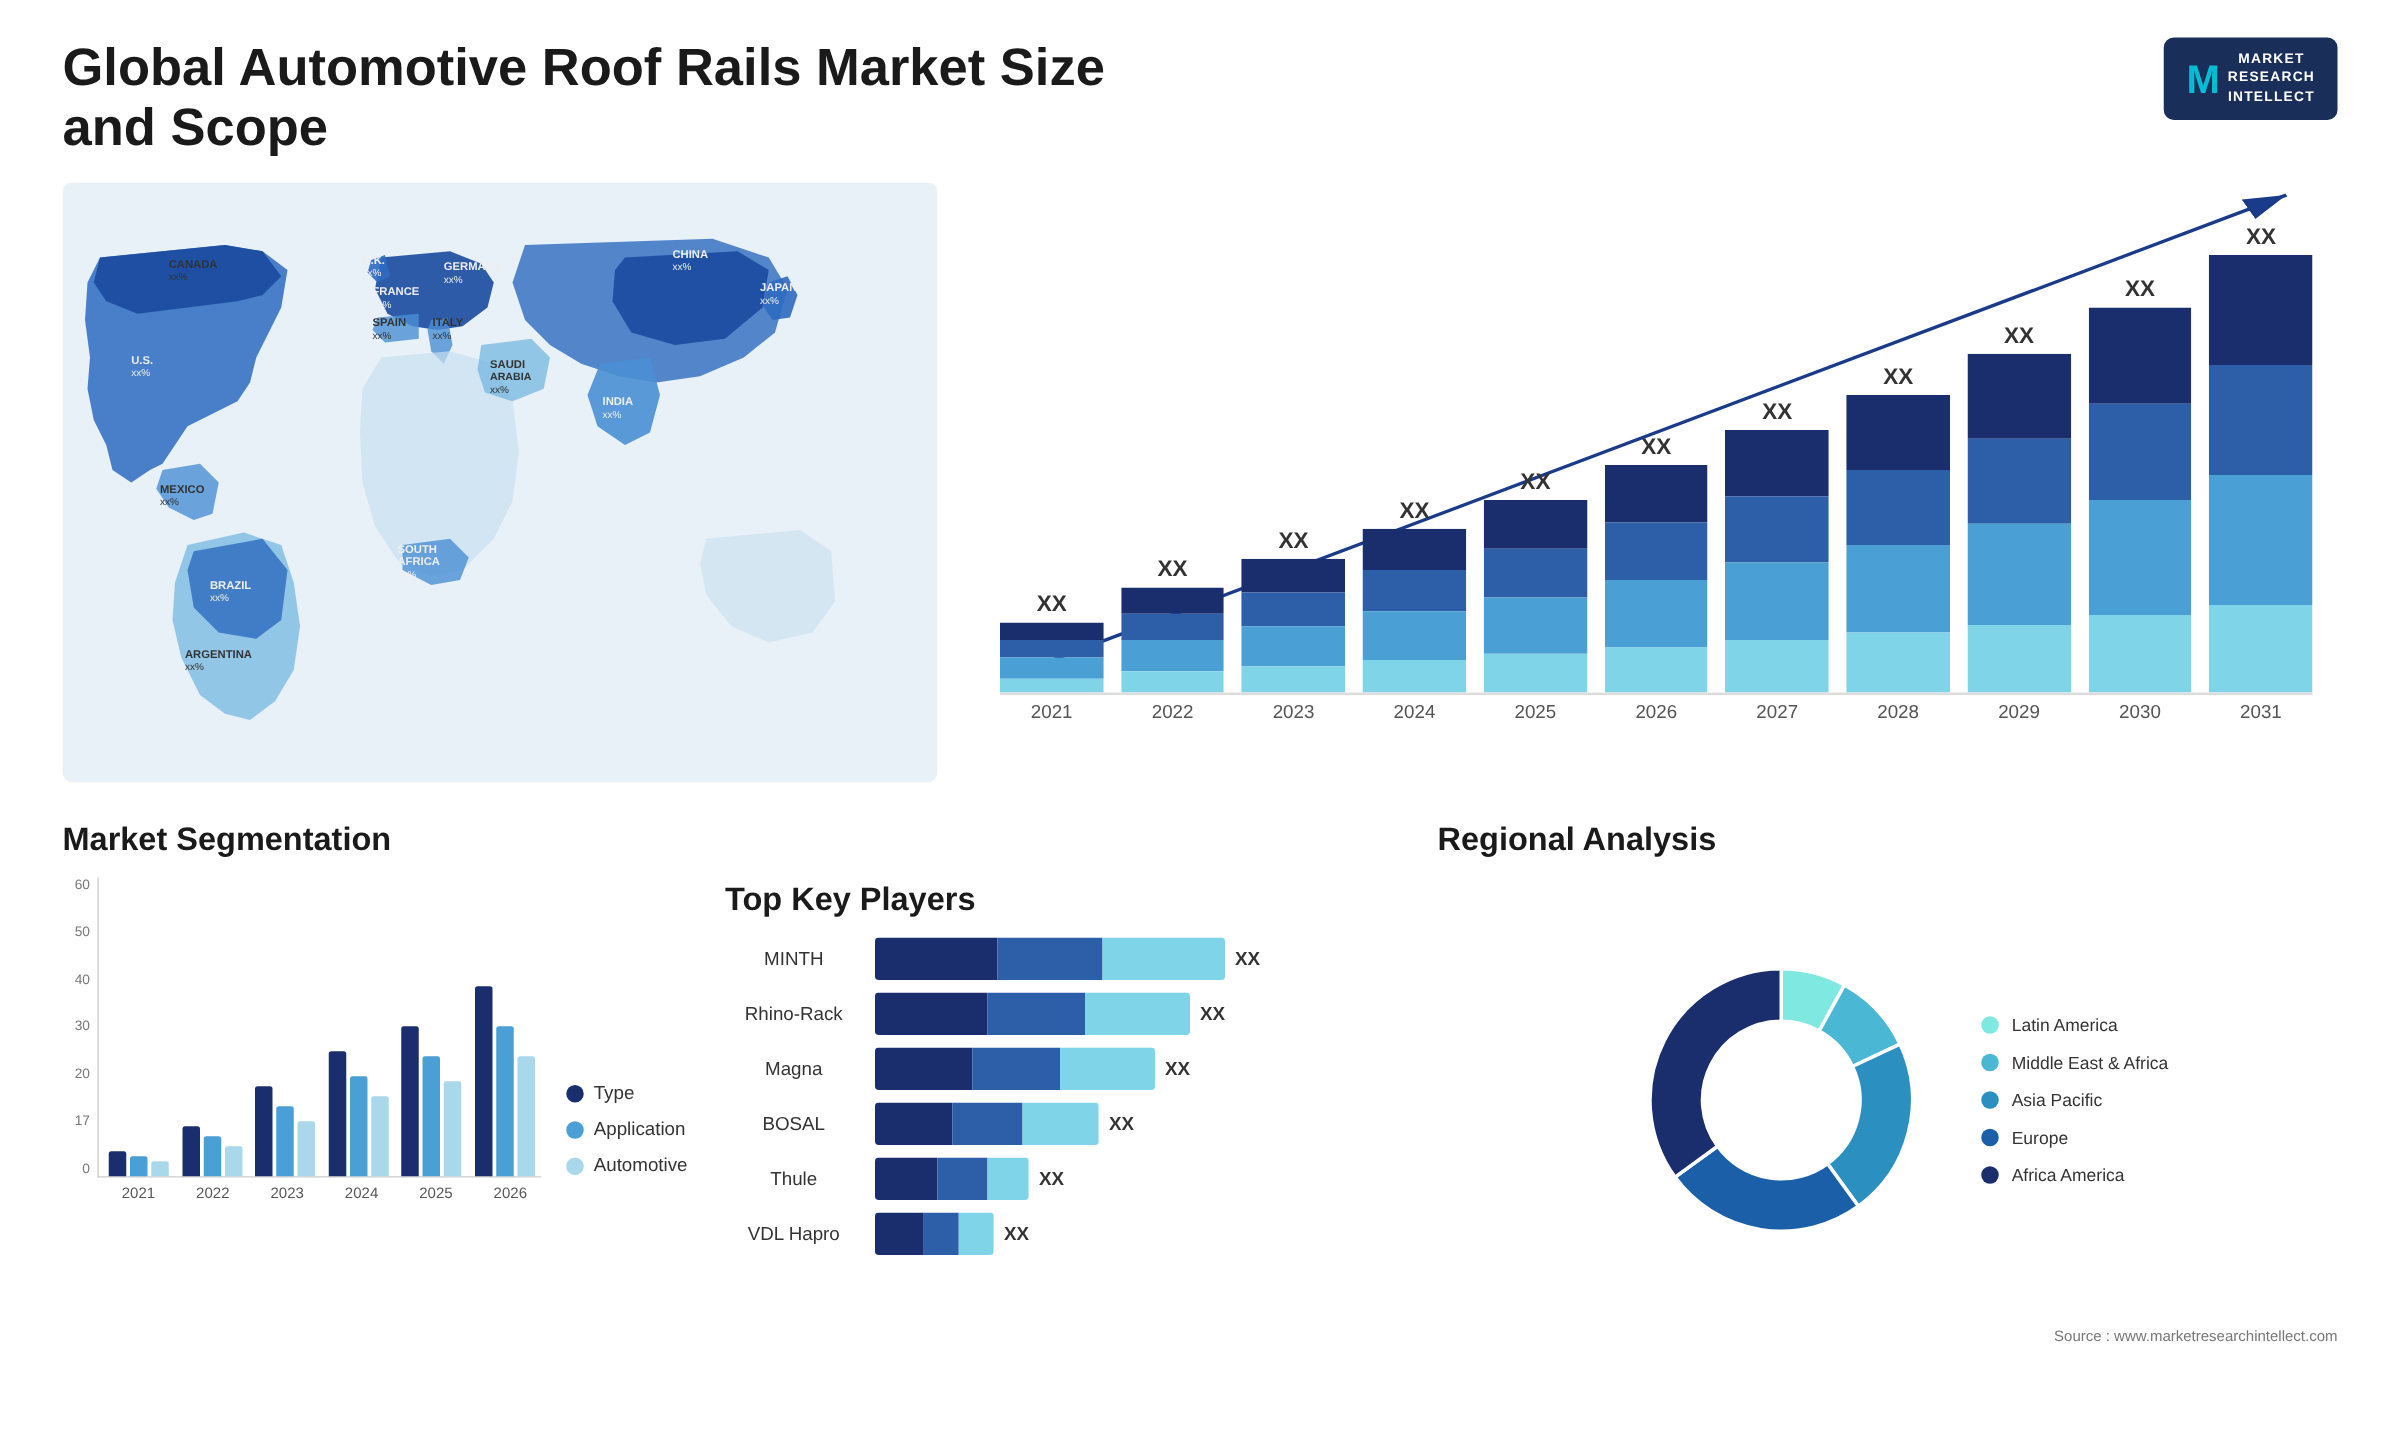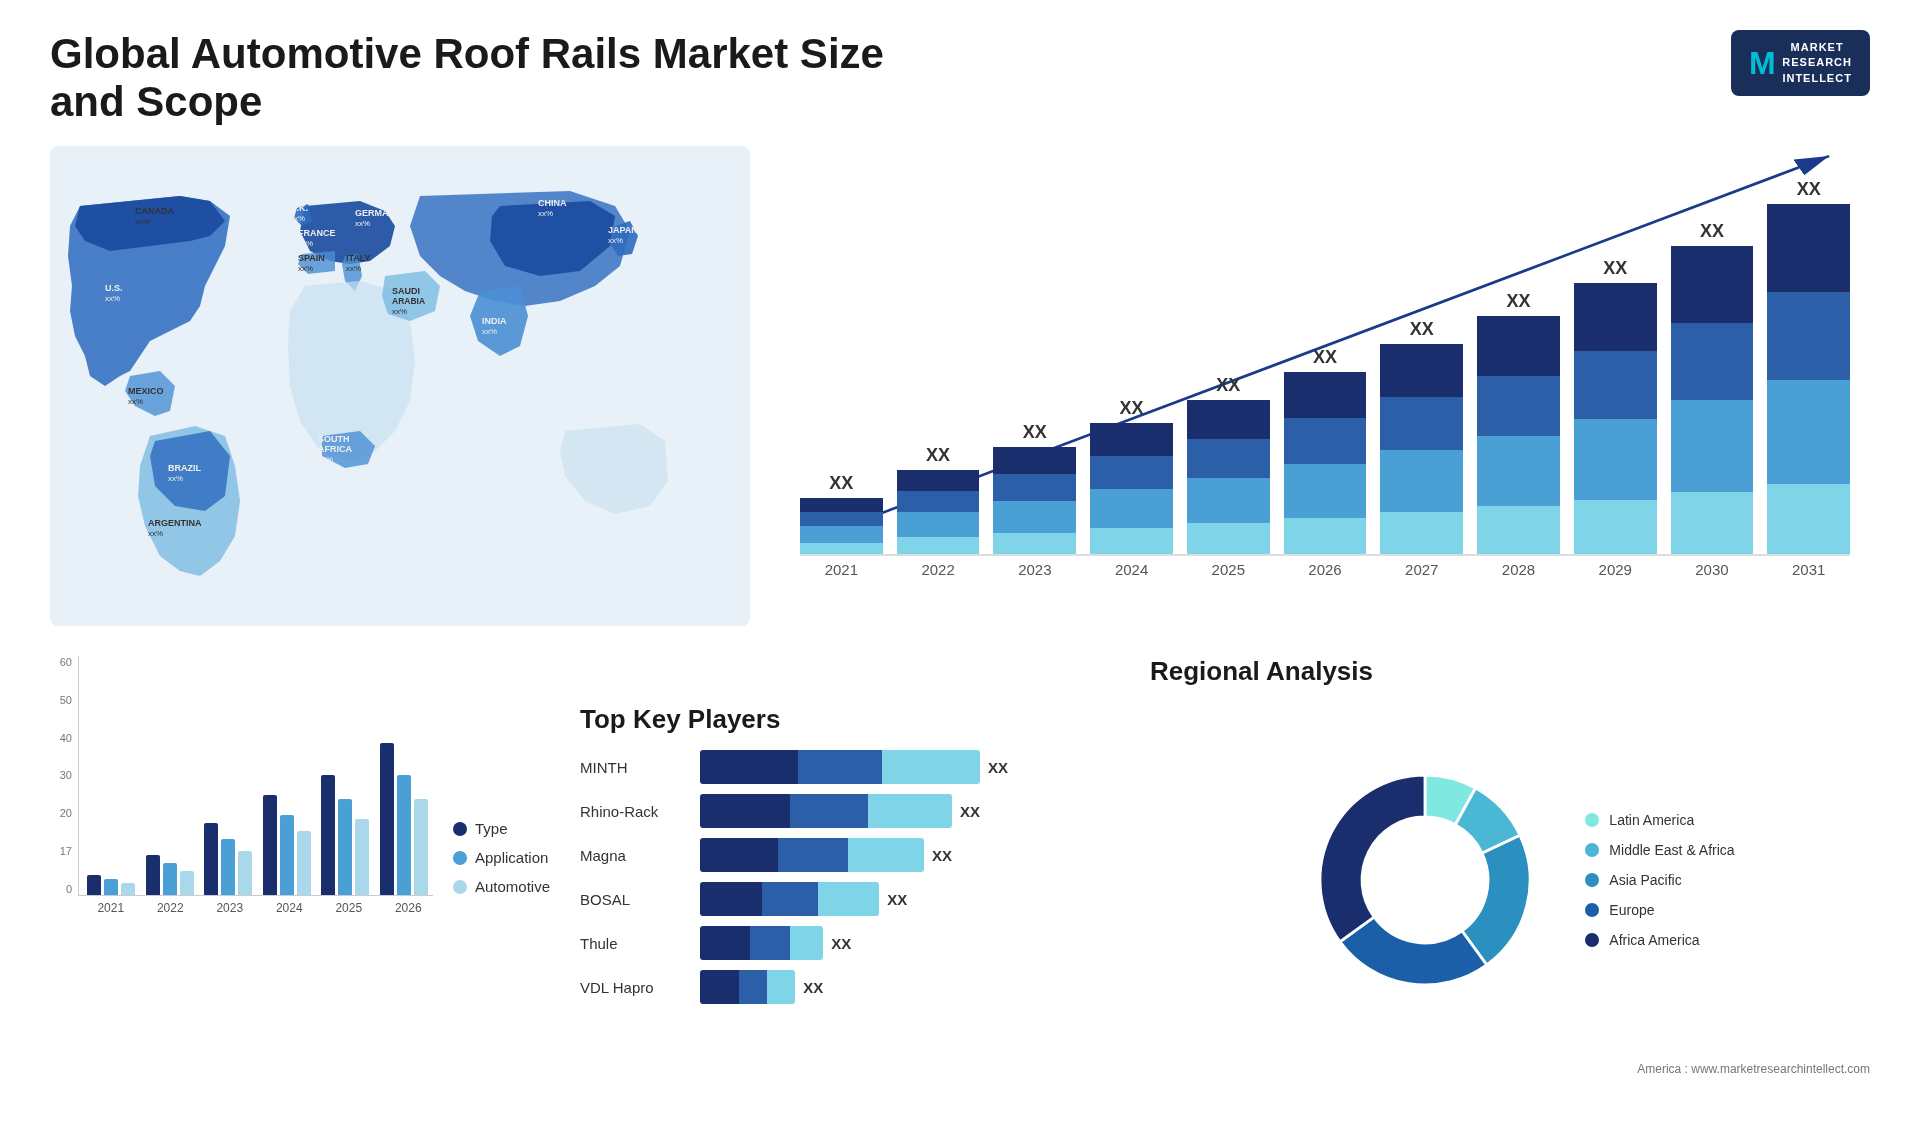--- a/index.html
+++ b/index.html
@@ -187,21 +187,21 @@
     }
     .player-row {
       display: flex;
       align-items: center;
       gap: 10px;
     }
     .player-name {
       width: 110px;
       font-size: 15px;
       color: #333;
-      text-align: left;
+      text-align: center;
     }
     .player-xx {
       font-size: 15px;
       font-weight: 700;
       color: #333;
       margin-left: 8px;
     }
 
     
     .regional-area {
@@ -482,20 +482,21 @@
         <div class="x-label">2029</div>
         <div class="x-label">2030</div>
         <div class="x-label">2031</div>
       </div>
   </div>
 </div>
 
 <div class="bottom-row">
 
   <div class="segment-area">
+    <div class="section-title">Market Segmentation</div>
     <div class="segment-chart">
       <div style="flex:1;position:relative;">
 
         <div style="position:absolute;left:0;top:0;bottom:20px;display:flex;flex-direction:column-reverse;justify-content:space-between;font-size:11px;color:#777;width:22px;text-align:right;">
           <span>0</span>
           <span>17</span>
           <span>20</span>
           <span>30</span>
           <span>40</span>
           <span>50</span>
@@ -662,15 +663,15 @@
           <div class="reg-legend-item">
             <div class="reg-legend-dot" style="background-color: rgb(26, 95, 168);"></div>
             <span>Europe</span>
           </div>
           <div class="reg-legend-item">
             <div class="reg-legend-dot" style="background-color: rgb(26, 46, 110);"></div>
             <span>Africa America</span>
           </div>
         </div>
     </div>
-    <div class="source-text">America : www.marketresearchintellect.com</div>
+    <div class="source-text">Source : www.marketresearchintellect.com</div>
   </div>
 </div>
 
 </body></html>

